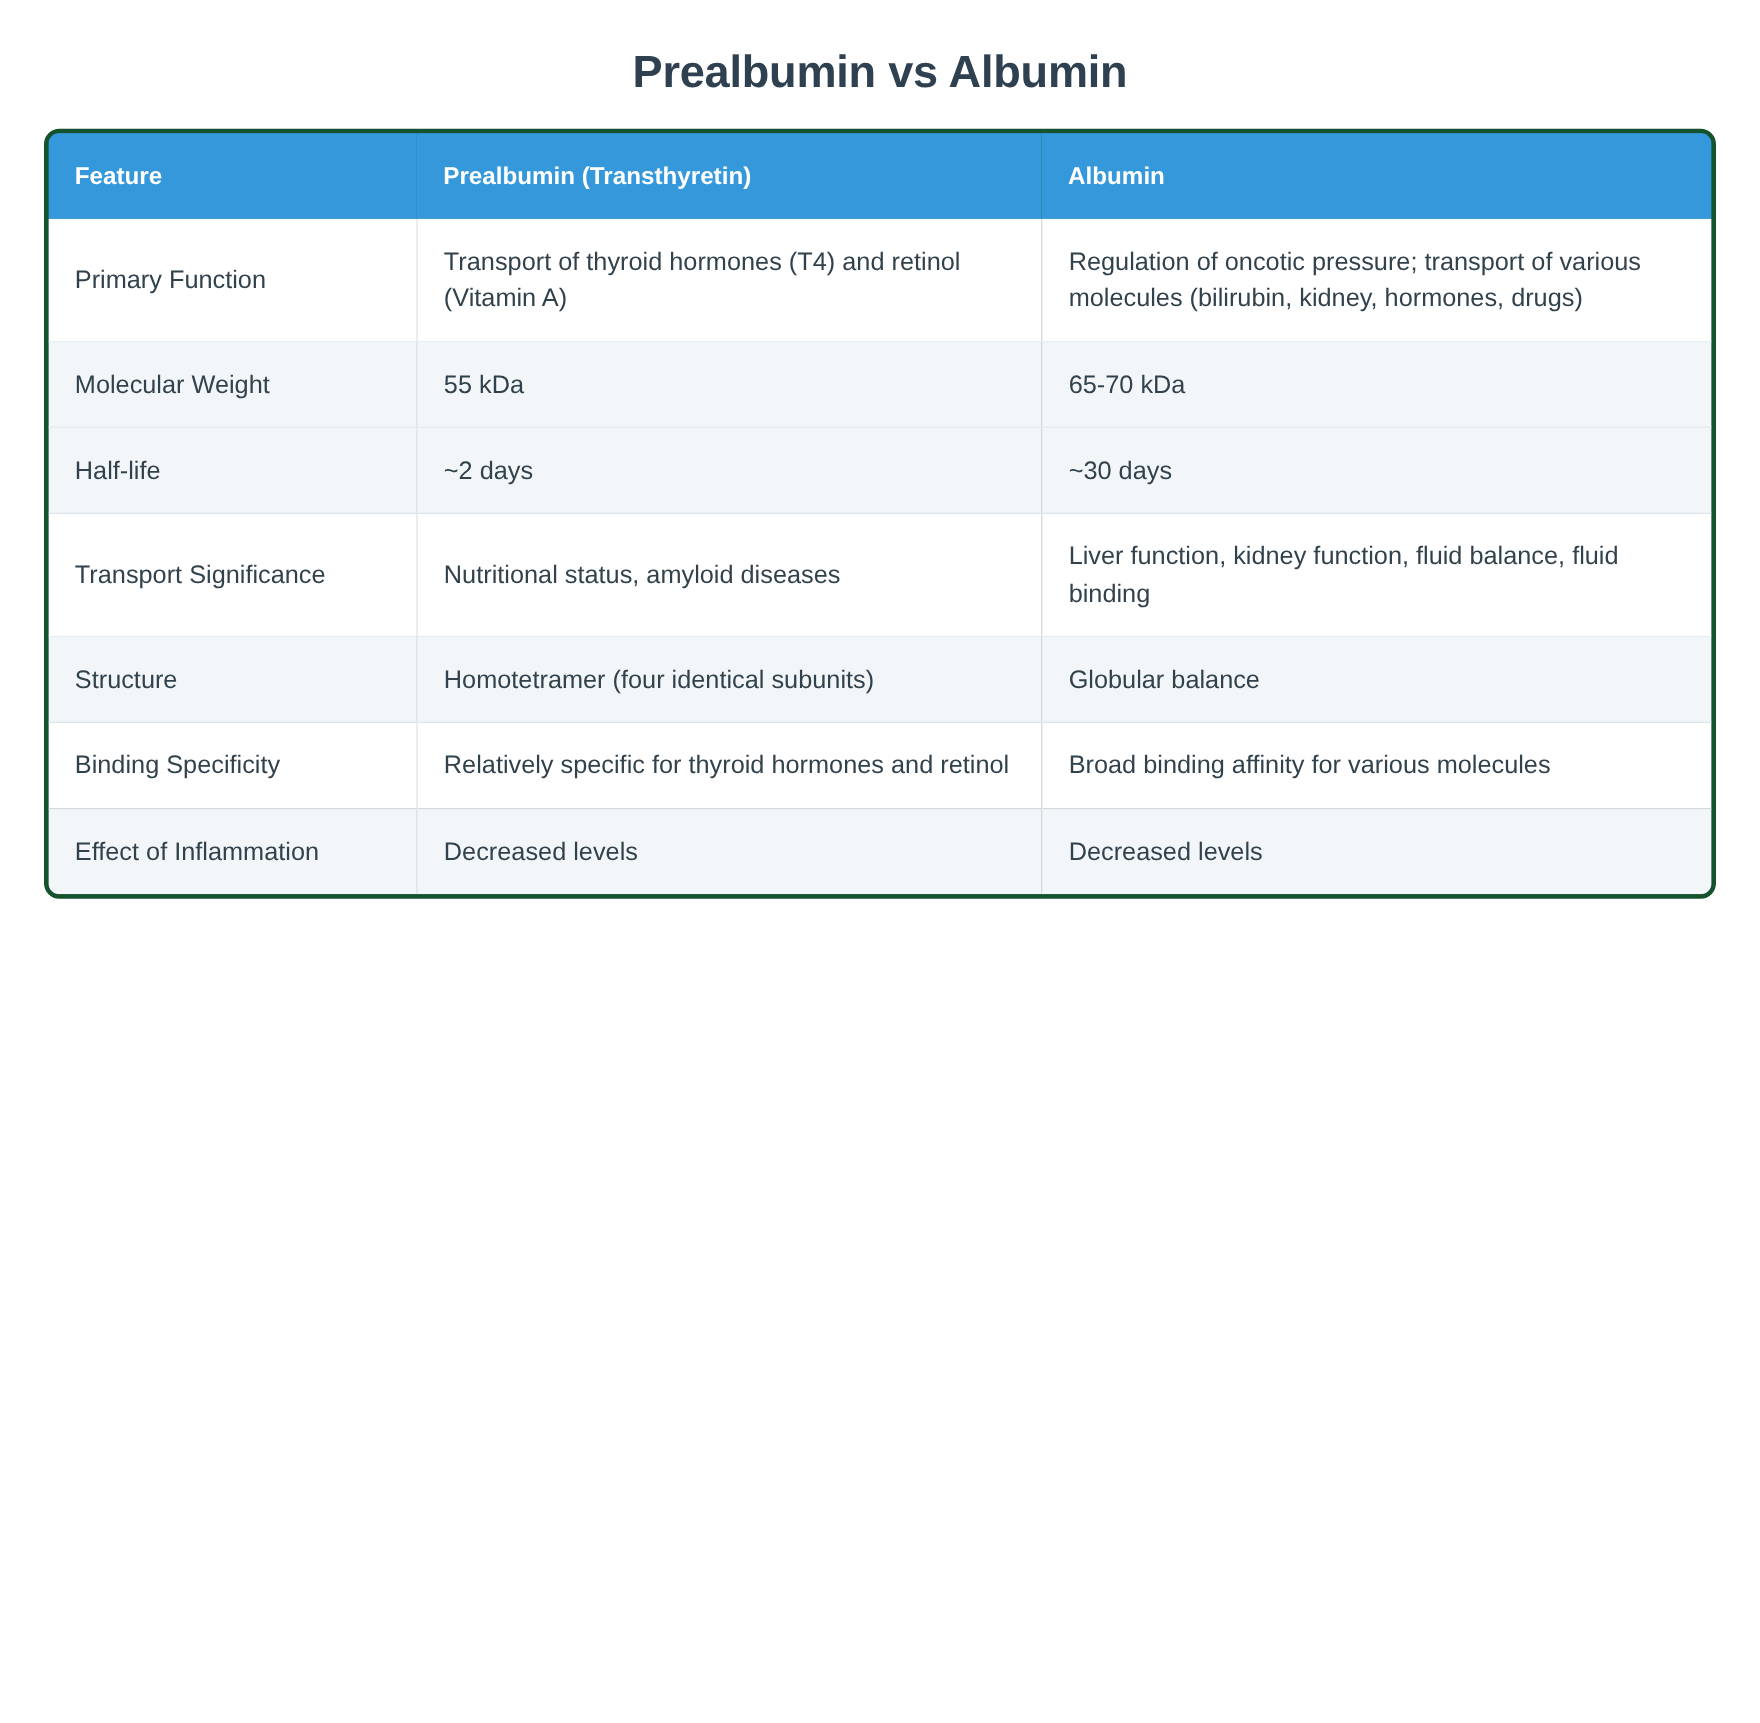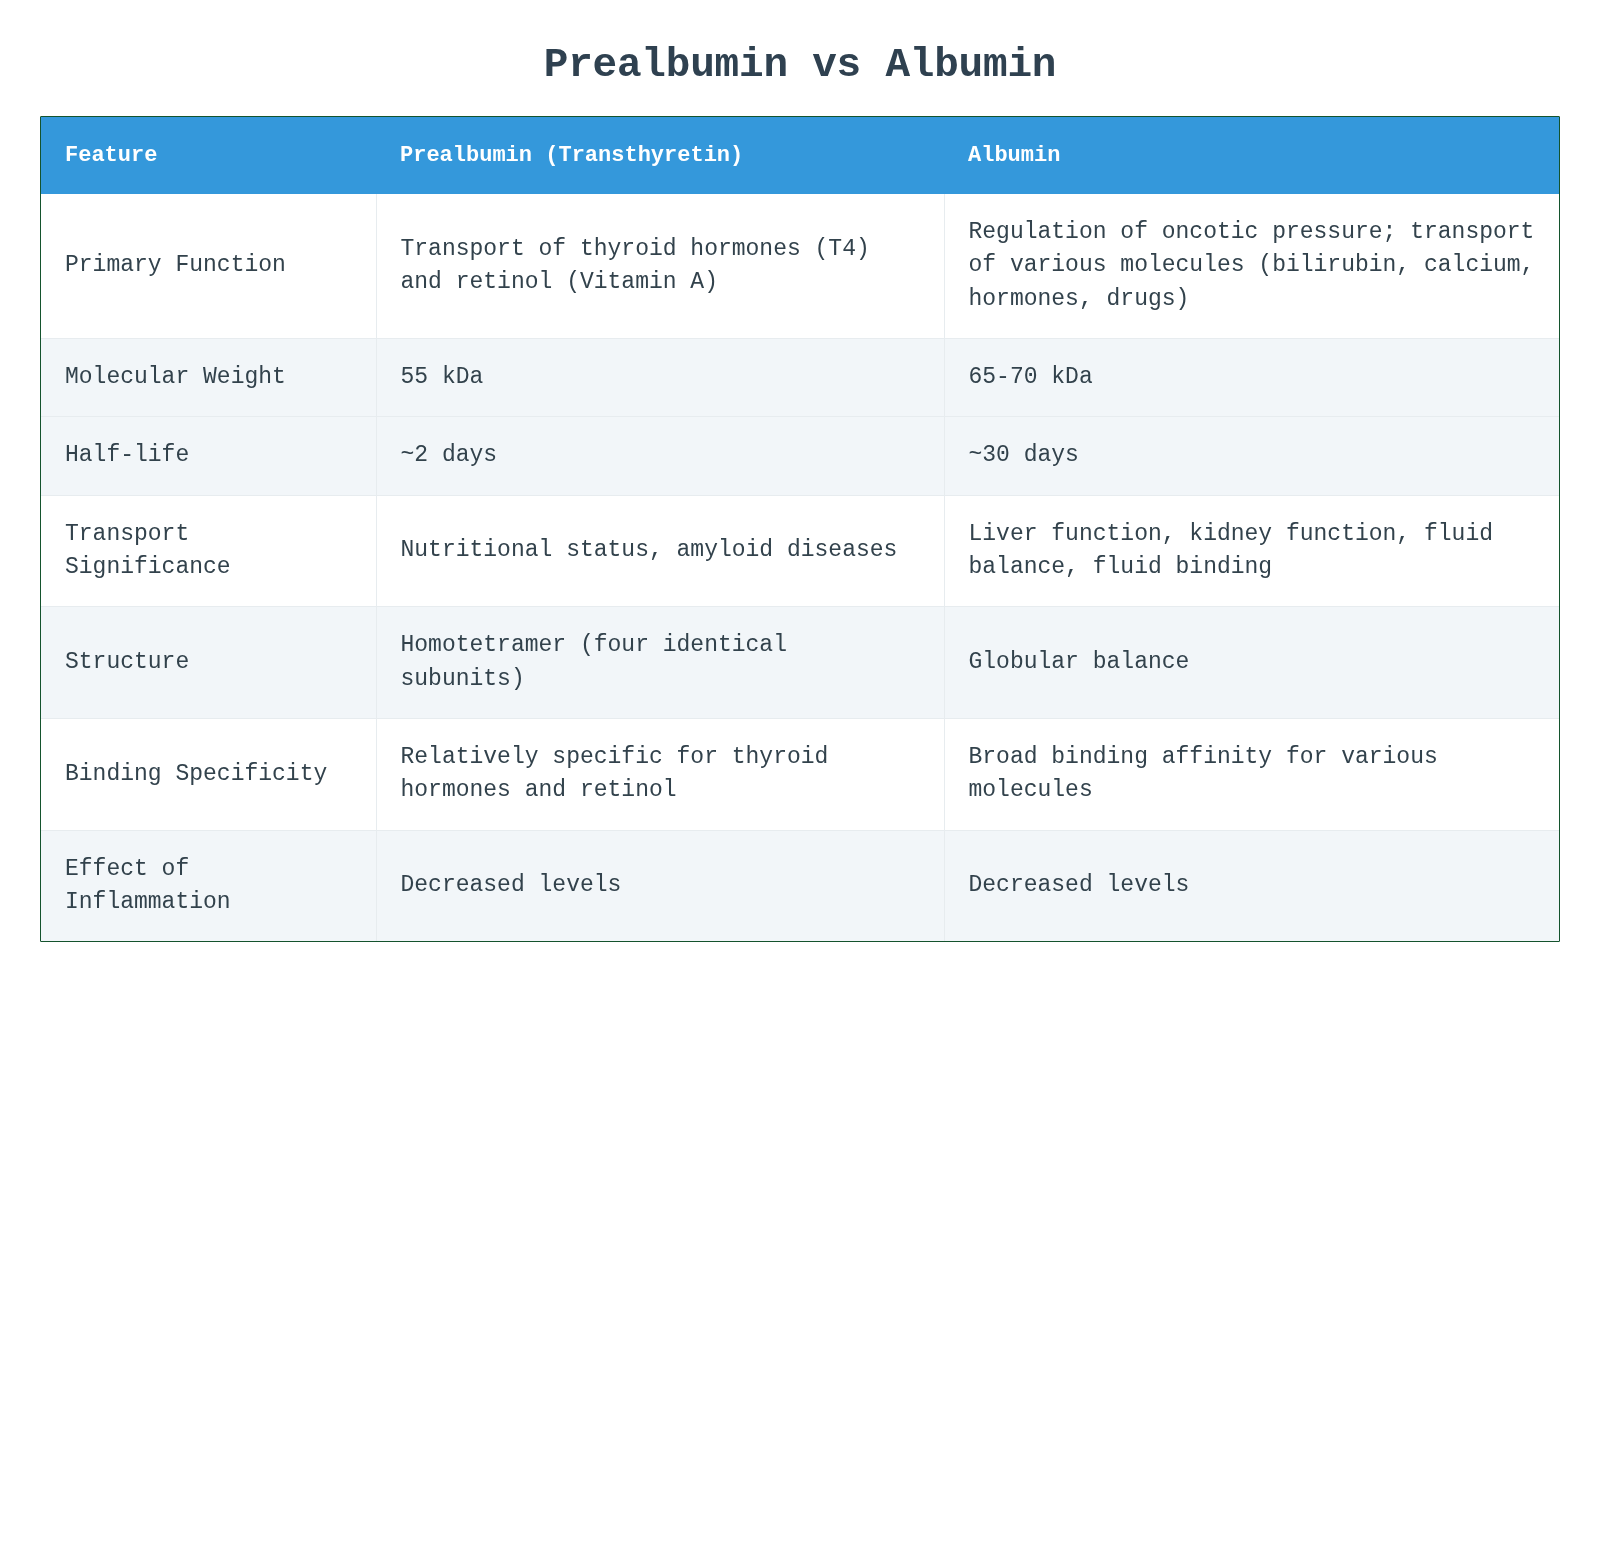--- a/index.html
+++ b/index.html
@@ -11,33 +11,32 @@
     width: 1600px;
     min-height: 1566px;
     font-family: "Liberation Sans", sans-serif;
     color: #2b3a42;
     -webkit-font-smoothing: antialiased;
   }
   .page {
     width: 1600px;
     box-sizing: border-box;
     padding: 36px 40px 24px 40px;
-    font-family: Liberation Mono, monospace;
   }
   .title {
     text-align: center;
     font-size: 41px;
     font-weight: bold;
     color: #2f4150;
     letter-spacing: -0.2px;
     margin: 6px 0 28px 0;
   }
   .table-wrap {
-    border: 1px solid #14532d;
-    border-radius: 1px;
+    border: 4px solid #14532d;
+    border-radius: 14px;
     overflow: hidden;
     background: #14532d;
   }
   table {
     width: 100%;
     border-collapse: collapse;
     table-layout: fixed;
   }
   thead th {
     background: #3498db;
@@ -80,21 +79,21 @@
           <th class="col-feature">Feature</th>
           <th class="col-prealb">Prealbumin (Transthyretin)</th>
           <th class="col-albumin">Albumin</th>
         </tr>
       </thead>
       <tbody>
 
         <tr>
           <td>Primary Function</td>
           <td>Transport of thyroid hormones (T4) and retinol (Vitamin A)</td>
-          <td>Regulation of oncotic pressure; transport of various molecules (bilirubin, calcium, hormones, drugs)</td>
+          <td>Regulation of oncotic pressure; transport of various molecules (bilirubin, kidney, hormones, drugs)</td>
         </tr>
 
         <tr class="alt">
           <td>Molecular Weight</td>
           <td>55 kDa</td>
           <td>65-70 kDa</td>
         </tr>
 
 
         <tr class="alt">

